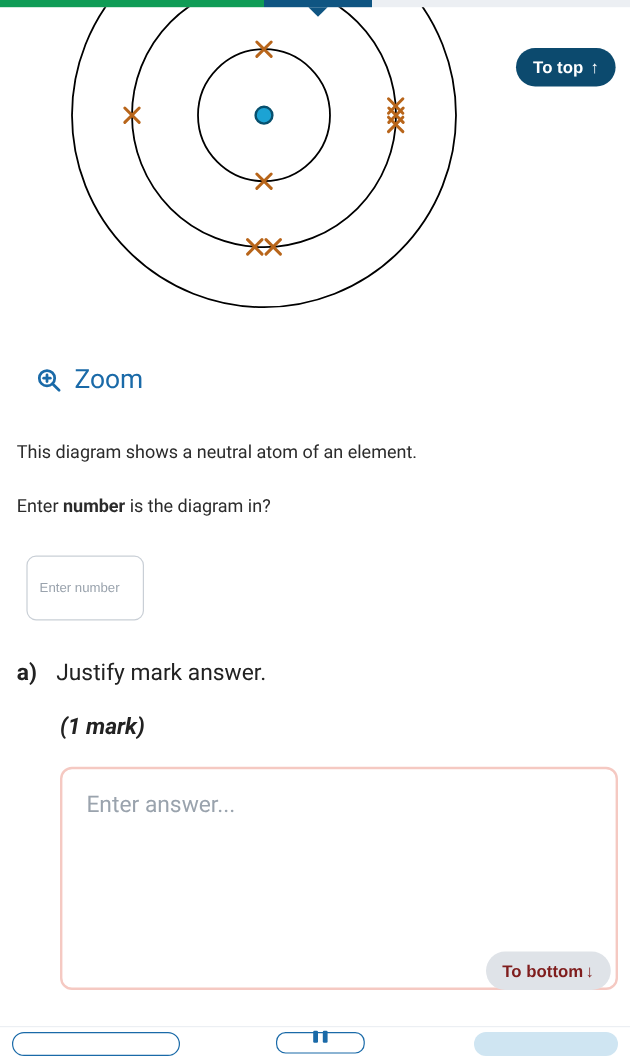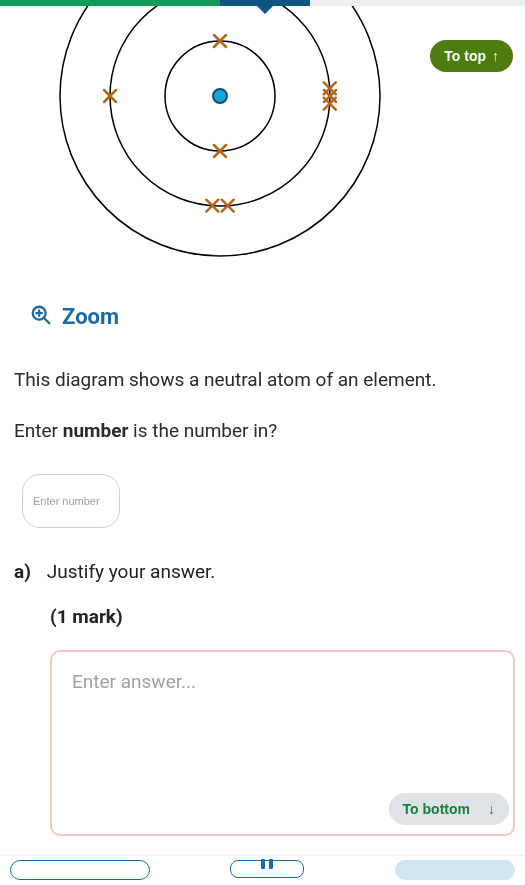--- a/index.html
+++ b/index.html
@@ -7,43 +7,43 @@
   .topbar { display: flex; height: 6px; width: 100%; }
   .topbar .seg { height: 100%; }
   .seg1 { background: #109c56; flex: 0 0 220px; }
   .seg2 { background: #0f5582; flex: 0 0 90px; position: relative; }
   .seg2::after { content: ""; position: absolute; left: 50%; top: 6px; transform: translateX(-50%); width: 0; height: 0; border-left: 8px solid transparent; border-right: 8px solid transparent; border-top: 8px solid #0f5582; }
   .seg3 { background: #eceff3; flex: 1; }
 
   .diagram-wrap { width: 100%; display: flex; justify-content: flex-start; padding-left: 20px; }
   .diagram { width: 380px; height: 280px; }
 
-  .to-top-btn { position: absolute; top: 40px; right: 12px; background: #4d7c0f; color: #fff; font-weight: 600; font-size: 14px; padding: 8px 14px; border-radius: 20px; border: none; display: flex; gap: 6px; cursor: pointer; }
+  .to-top-btn { position: absolute; top: 40px; right: 12px; background: #0c4a6e; color: #fff; font-weight: 600; font-size: 14px; padding: 8px 14px; border-radius: 20px; border: none; display: flex; gap: 6px; cursor: pointer; }
   .to-top-btn .arrow { font-size: 14px; }
 
-  .zoom-row { padding: 18px 30px 0 30px; display: flex; align-items: flex-start; gap: 10px; color: #1a6aa8; font-weight: 700; font-size: 22px; cursor: pointer; }
+  .zoom-row { padding: 18px 30px 0 30px; display: flex; align-items: center; gap: 10px; color: #1a6aa8; font-weight: 400; font-size: 22px; cursor: pointer; }
   .zoom-row .ico { width: 22px; height: 22px; }
 
-  .body-text { padding: 38px 4px 0 14px; font-size: 19px; line-height: 1.4; color: #2b2b2b; }
+  .body-text { padding: 38px 4px 0 14px; font-size: 15px; line-height: 1.4; color: #2b2b2b; }
   .body-text p { margin-bottom: 24px; }
   .body-text strong { font-weight: 700; }
 
-  .num-input { margin: 6px 0 0 22px; width: 98px; height: 54px; border: 1px solid #c9cfd6; border-radius: 18px; font-size: 11px; color: #9aa3ad; padding: 0 10px; background: #fff; }
+  .num-input { margin: 6px 0 0 22px; width: 98px; height: 54px; border: 1px solid #c9cfd6; border-radius: 8px; font-size: 11px; color: #9aa3ad; padding: 0 10px; background: #fff; }
   .num-input::placeholder { color: #9aa3ad; }
 
   .part { padding: 32px 14px 0 14px; }
   .part-row { display: flex; gap: 16px; font-size: 19px; }
   .part-label { font-weight: 700; }
-  .marks { padding: 22px 14px 0 50px; font-weight: 700; font-size: 19px; }
+  .marks { padding: 22px 14px 0 50px; font-weight: 700; font-size: 19px; font-style: italic; }
 
   .answer-wrap { margin: 22px 10px 0 50px; border: 2px solid #f5c9c2; border-radius: 10px; padding: 4px; }
   .answer-area { width: 100%; min-height: 170px; border: none; resize: none; font-family: inherit; font-size: 19px; color: #333; padding: 14px 16px; outline: none; background: transparent; }
   .answer-area::placeholder { color: #9aa3ad; }
 
-  .to-bottom-btn { position: absolute; bottom: 60px; right: 16px; background: #dfe3e8; color: #15803d; font-weight: 600; font-size: 14px; padding: 8px 14px; border-radius: 20px; border: none; display: flex; align-items: center; gap: 18px; cursor: pointer; }
+  .to-bottom-btn { position: absolute; bottom: 60px; right: 16px; background: #dfe3e8; color: #7f1d1d; font-weight: 600; font-size: 14px; padding: 8px 14px; border-radius: 20px; border: none; display: flex; align-items: center; gap: 2px; cursor: pointer; }
 
   .bottom-bar { position: absolute; bottom: 0; left: 0; right: 0; height: 30px; border-top: 1px solid #eceff3; display: flex; align-items: flex-start; padding: 4px 10px; gap: 80px; }
   .pill-btn { border: 1.5px solid #1a6aa8; background: #fff; border-radius: 18px; height: 20px; width: 140px; }
   .sq-btn { border: 1.5px solid #1a6aa8; background: #fff; border-radius: 8px; height: 18px; width: 74px; display:flex; justify-content:center; gap:4px; align-items:flex-start; padding-top:0; }
   .sq-btn span{ width:4px; height:10px; background:#1a6aa8; border-radius:1px; margin-top:-2px;}
   .filled-btn { background: #cfe5f2; border: none; border-radius: 18px; height: 20px; width: 120px; margin-left:auto;}
 </style>
 </head>
 <body>
 
@@ -125,30 +125,30 @@
     <line x1="15" y1="15" x2="21" y2="21" stroke="#1a6aa8" stroke-width="2.5" stroke-linecap="round"></line>
     <line x1="10" y1="7" x2="10" y2="13" stroke="#1a6aa8" stroke-width="2.5" stroke-linecap="round"></line>
     <line x1="7" y1="10" x2="13" y2="10" stroke="#1a6aa8" stroke-width="2.5" stroke-linecap="round"></line>
   </svg>
   <span>Zoom</span>
 </div>
 
 <div class="body-text">
   <p>This diagram shows a neutral atom of an element.</p>
   <p>
-    <span>Enter </span><strong>number</strong><span> is the number in?</span>
+    <span>Enter </span><strong>number</strong><span> is the diagram in?</span>
   </p>
 </div>
 
 <input class="num-input" type="text" placeholder="Enter number" style="">
 
 <div class="part">
   <div class="part-row">
     <span class="part-label">a)</span>
-    <span>Justify your answer.</span>
+    <span>Justify mark answer.</span>
   </div>
 </div>
 <div class="marks">(1 mark)</div>
 
 <div class="answer-wrap">
   <textarea class="answer-area" placeholder="Enter answer..." style=""></textarea>
 </div>
 
 <button class="to-bottom-btn">
   <span>To bottom</span>

